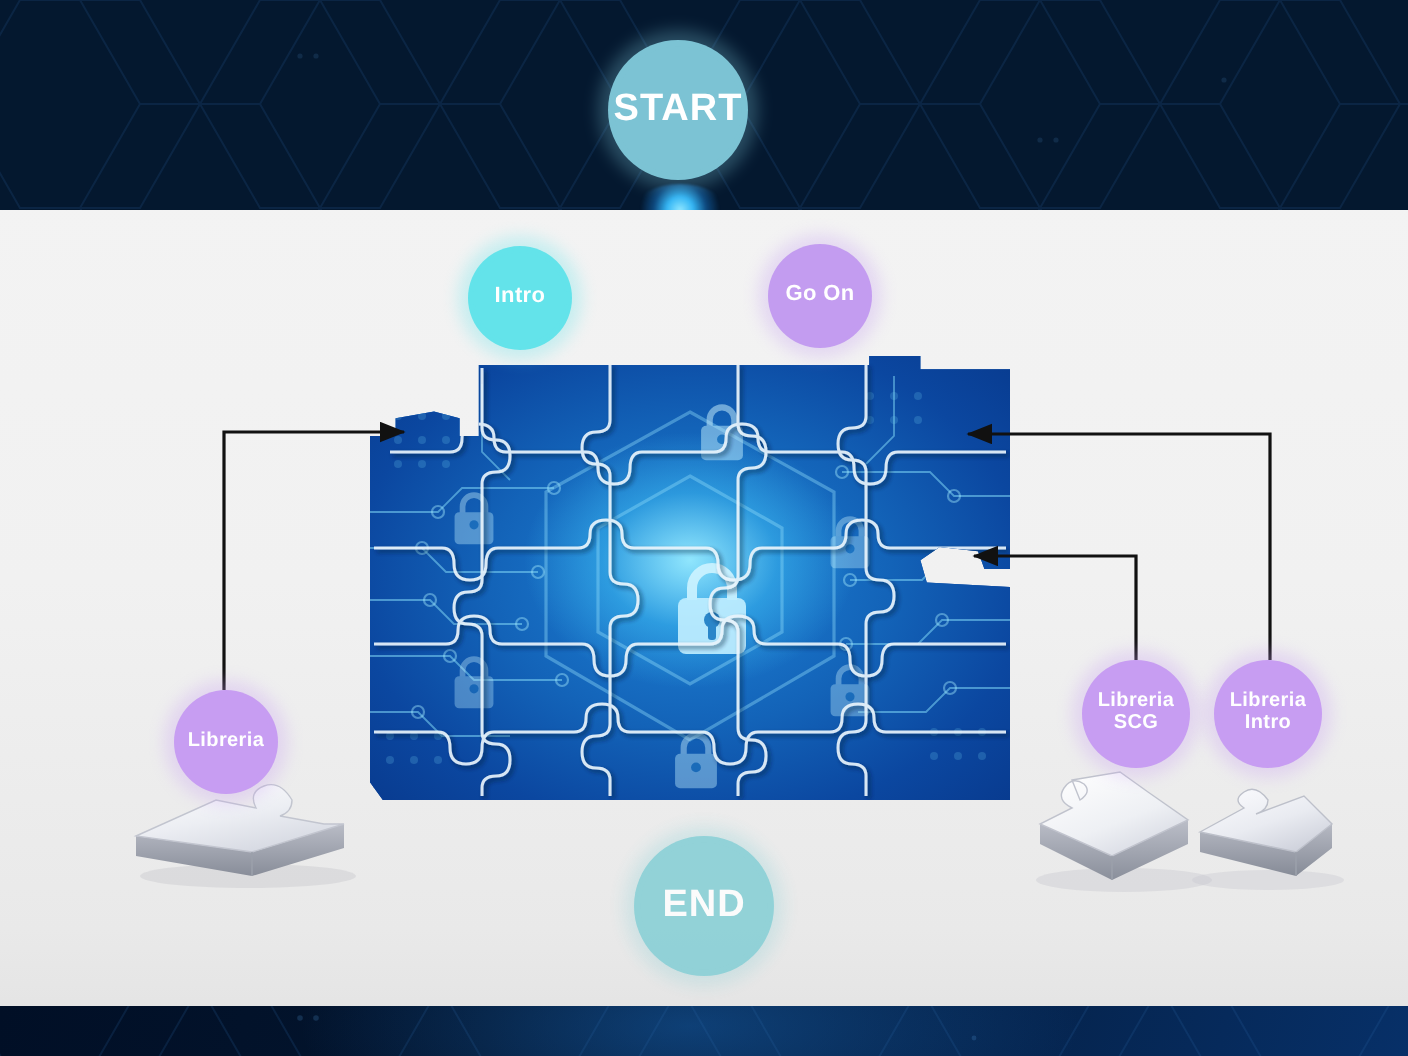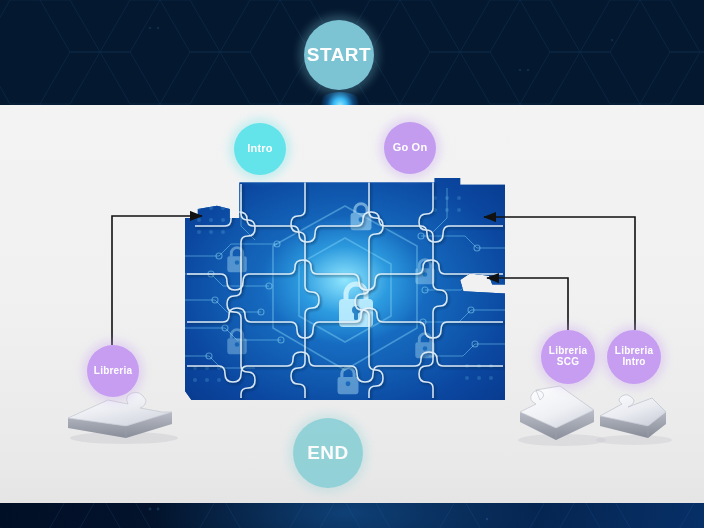--- a/index.html
+++ b/index.html
@@ -109,21 +109,21 @@
     background: inherit; opacity:.30; filter: blur(4px); z-index:0;
   }
 
   #bubble-start {
     left: 304px; top: 20px; width: 70px; height: 70px;
     background: #7cc3d4;
     font-size: 19px;
     letter-spacing: .5px;
   }
   #bubble-end {
-    left: 293px; top: 418px; width: 70px; height: 70px;
+    left: 317px; top: 418px; width: 70px; height: 70px;
     background: #7fcdd4;
     opacity:.82;
     font-size: 19px;
     letter-spacing: .5px;
   }
   #bubble-intro {
     left: 234px; top: 123px; width: 52px; height: 52px;
     background: #63e3ea;
     font-size: 11px;
   }

